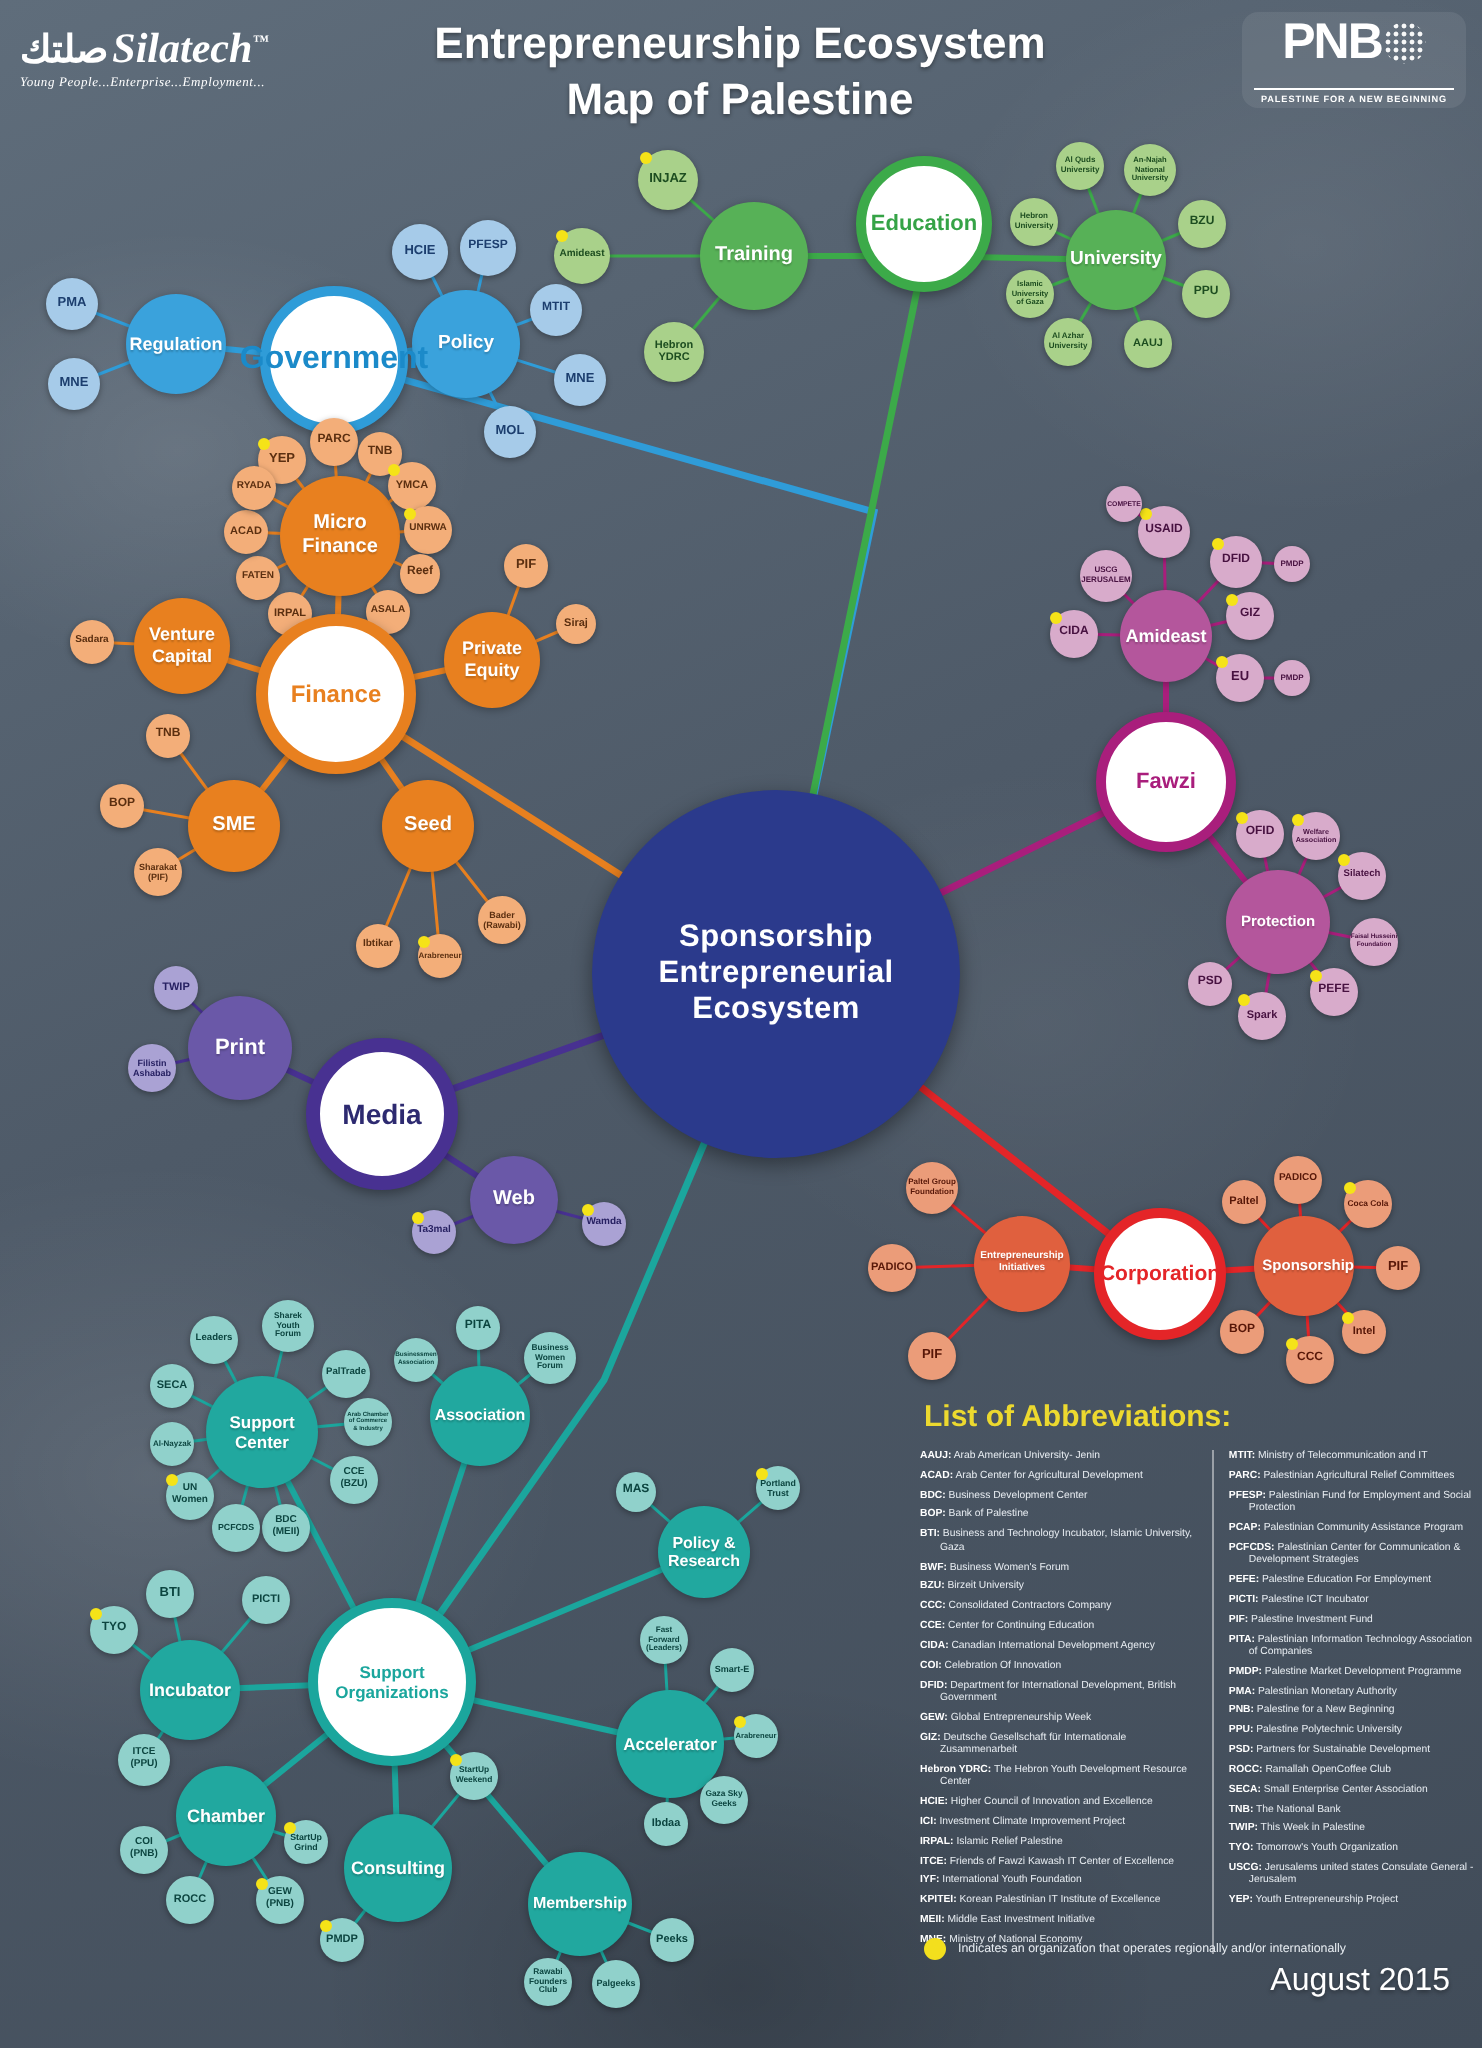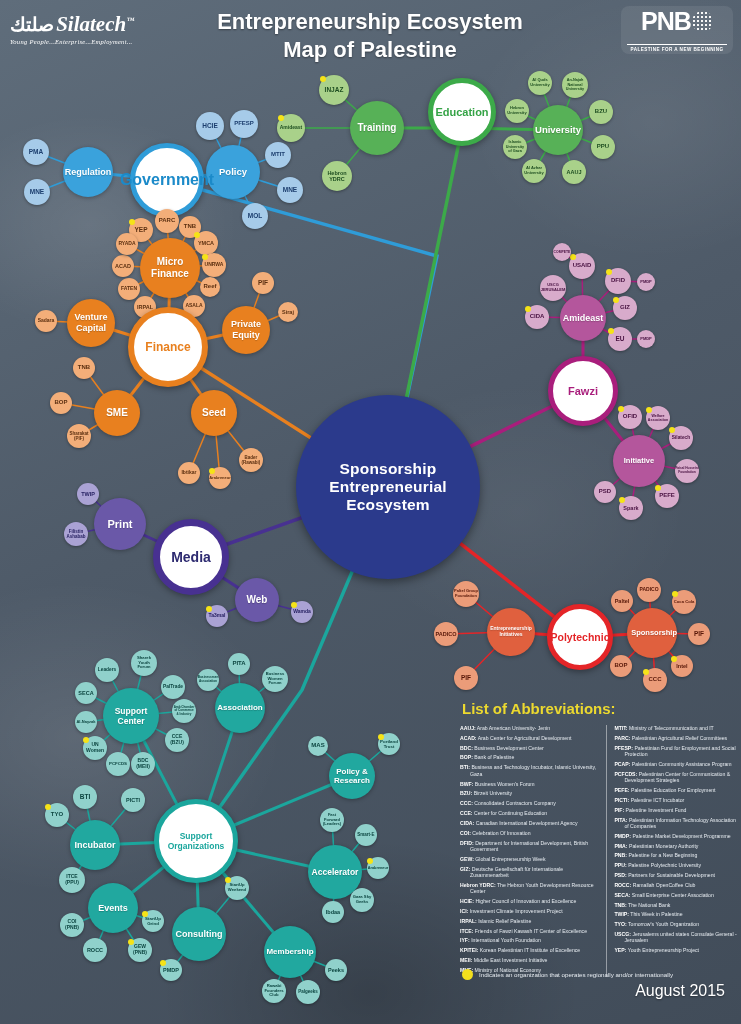--- a/index.html
+++ b/index.html
@@ -275,21 +275,21 @@
       <div class="node leaf" style="left: 582px; top: 266px; width: 26px; height: 26px; font-size: 6px; background: rgb(216, 171, 203); color: rgb(71, 17, 64);"><span>USAID</span><i class="ydot"></i></div>
       <div class="node leaf" style="left: 562px; top: 252px; width: 18px; height: 18px; font-size: 3.4px; background: rgb(216, 171, 203); color: rgb(71, 17, 64);"><span>COMPETE</span></div>
       <div class="node leaf" style="left: 553px; top: 288px; width: 26px; height: 26px; font-size: 4px; background: rgb(216, 171, 203); color: rgb(71, 17, 64);"><span>USCG
 JERUSALEM</span></div>
       <div class="node leaf" style="left: 537px; top: 317px; width: 24px; height: 24px; font-size: 6px; background: rgb(216, 171, 203); color: rgb(71, 17, 64);"><span>CIDA</span><i class="ydot"></i></div>
       <div class="node leaf" style="left: 618px; top: 281px; width: 26px; height: 26px; font-size: 6px; background: rgb(216, 171, 203); color: rgb(71, 17, 64);"><span>DFID</span><i class="ydot"></i></div>
       <div class="node leaf" style="left: 646px; top: 282px; width: 18px; height: 18px; font-size: 4px; background: rgb(216, 171, 203); color: rgb(71, 17, 64);"><span>PMDP</span></div>
       <div class="node leaf" style="left: 625px; top: 308px; width: 24px; height: 24px; font-size: 6px; background: rgb(216, 171, 203); color: rgb(71, 17, 64);"><span>GIZ</span><i class="ydot"></i></div>
       <div class="node leaf" style="left: 620px; top: 339px; width: 24px; height: 24px; font-size: 6.5px; background: rgb(216, 171, 203); color: rgb(71, 17, 64);"><span>EU</span><i class="ydot"></i></div>
       <div class="node leaf" style="left: 646px; top: 339px; width: 18px; height: 18px; font-size: 4px; background: rgb(216, 171, 203); color: rgb(71, 17, 64);"><span>PMDP</span></div>
-      <div class="node subhub" style="left: 639px; top: 461px; width: 52px; height: 52px; font-size: 7.5px; background: rgb(180, 86, 156);"><span>Initiative</span></div>
+      <div class="node subhub" style="left: 639px; top: 461px; width: 52px; height: 52px; font-size: 7.5px; background: rgb(180, 86, 156);"><span>Protection</span></div>
       <div class="node leaf" style="left: 630px; top: 417px; width: 24px; height: 24px; font-size: 6px; background: rgb(216, 171, 203); color: rgb(71, 17, 64);"><span>OFID</span><i class="ydot"></i></div>
       <div class="node leaf" style="left: 658px; top: 418px; width: 24px; height: 24px; font-size: 3.6px; background: rgb(216, 171, 203); color: rgb(71, 17, 64);"><span>Welfare
 Association</span><i class="ydot"></i></div>
       <div class="node leaf" style="left: 681px; top: 438px; width: 24px; height: 24px; font-size: 4.8px; background: rgb(216, 171, 203); color: rgb(71, 17, 64);"><span>Silatech</span><i class="ydot"></i></div>
       <div class="node leaf" style="left: 687px; top: 471px; width: 24px; height: 24px; font-size: 3.2px; background: rgb(216, 171, 203); color: rgb(71, 17, 64);"><span>Faisal Husseini
 Foundation</span></div>
       <div class="node leaf" style="left: 667px; top: 496px; width: 24px; height: 24px; font-size: 6px; background: rgb(216, 171, 203); color: rgb(71, 17, 64);"><span>PEFE</span><i class="ydot"></i></div>
       <div class="node leaf" style="left: 631px; top: 508px; width: 24px; height: 24px; font-size: 5.5px; background: rgb(216, 171, 203); color: rgb(71, 17, 64);"><span>Spark</span><i class="ydot"></i></div>
       <div class="node leaf" style="left: 605px; top: 492px; width: 22px; height: 22px; font-size: 6px; background: rgb(216, 171, 203); color: rgb(71, 17, 64);"><span>PSD</span></div>
       <div class="node hub" style="left: 583px; top: 391px; width: 70px; height: 70px; font-size: 11px; border-color: rgb(169, 30, 124); border-width: 5px; color: rgb(169, 30, 124);"><span>Fawzi</span></div>
@@ -308,21 +308,21 @@
       <div class="node leaf" style="left: 446px; top: 634px; width: 24px; height: 24px; font-size: 5.5px; background: rgb(235, 156, 121); color: rgb(87, 23, 8);"><span>PADICO</span></div>
       <div class="node leaf" style="left: 466px; top: 678px; width: 24px; height: 24px; font-size: 6.5px; background: rgb(235, 156, 121); color: rgb(87, 23, 8);"><span>PIF</span></div>
       <div class="node subhub" style="left: 652px; top: 633px; width: 50px; height: 50px; font-size: 7.5px; background: rgb(224, 96, 62); justify-content: flex-end;"><span>Sponsorship</span></div>
       <div class="node leaf" style="left: 622px; top: 601px; width: 22px; height: 22px; font-size: 5.5px; background: rgb(235, 156, 121); color: rgb(87, 23, 8);"><span>Paltel</span></div>
       <div class="node leaf" style="left: 649px; top: 590px; width: 24px; height: 24px; font-size: 5px; background: rgb(235, 156, 121); color: rgb(87, 23, 8);"><span>PADICO</span></div>
       <div class="node leaf" style="left: 684px; top: 602px; width: 24px; height: 24px; font-size: 4.2px; background: rgb(235, 156, 121); color: rgb(87, 23, 8);"><span>Coca Cola</span><i class="ydot"></i></div>
       <div class="node leaf" style="left: 699px; top: 634px; width: 22px; height: 22px; font-size: 6.5px; background: rgb(235, 156, 121); color: rgb(87, 23, 8);"><span>PIF</span></div>
       <div class="node leaf" style="left: 682px; top: 666px; width: 22px; height: 22px; font-size: 5.5px; background: rgb(235, 156, 121); color: rgb(87, 23, 8);"><span>Intel</span><i class="ydot"></i></div>
       <div class="node leaf" style="left: 655px; top: 680px; width: 24px; height: 24px; font-size: 6px; background: rgb(235, 156, 121); color: rgb(87, 23, 8);"><span>CCC</span><i class="ydot"></i></div>
       <div class="node leaf" style="left: 621px; top: 666px; width: 22px; height: 22px; font-size: 6px; background: rgb(235, 156, 121); color: rgb(87, 23, 8);"><span>BOP</span></div>
-      <div class="node hub" style="left: 580px; top: 637px; width: 66px; height: 66px; font-size: 10.5px; border-color: rgb(228, 37, 40); border-width: 5px; color: rgb(228, 37, 40);"><span>Polytechnic</span></div>
+      <div class="node hub" style="left: 580px; top: 637px; width: 66px; height: 66px; font-size: 10.5px; border-color: rgb(228, 37, 40); border-width: 5px; color: rgb(228, 37, 40);"><span>Corporation</span></div>
       <div class="node subhub" style="left: 131px; top: 716px; width: 56px; height: 56px; font-size: 8.5px; background: rgb(33, 168, 159);"><span>Support
 Center</span></div>
       <div class="node leaf" style="left: 107px; top: 670px; width: 24px; height: 24px; font-size: 4.8px; background: rgb(144, 209, 203); color: rgb(12, 69, 64);"><span>Leaders</span></div>
       <div class="node leaf" style="left: 144px; top: 663px; width: 26px; height: 26px; font-size: 4.2px; background: rgb(144, 209, 203); color: rgb(12, 69, 64);"><span>Sharek
 Youth
 Forum</span></div>
       <div class="node leaf" style="left: 173px; top: 687px; width: 24px; height: 24px; font-size: 4.8px; background: rgb(144, 209, 203); color: rgb(12, 69, 64);"><span>PalTrade</span></div>
       <div class="node leaf" style="left: 184px; top: 711px; width: 24px; height: 24px; font-size: 3px; background: rgb(144, 209, 203); color: rgb(12, 69, 64);"><span>Arab Chamber
 of Commerce
 &amp; Industry</span></div>
@@ -359,21 +359,21 @@
       <div class="node subhub" style="left: 290px; top: 952px; width: 52px; height: 52px; font-size: 8px; background: rgb(33, 168, 159);"><span>Membership</span></div>
       <div class="node leaf" style="left: 336px; top: 970px; width: 22px; height: 22px; font-size: 5.5px; background: rgb(144, 209, 203); color: rgb(12, 69, 64);"><span>Peeks</span></div>
       <div class="node leaf" style="left: 308px; top: 992px; width: 24px; height: 24px; font-size: 4.5px; background: rgb(144, 209, 203); color: rgb(12, 69, 64);"><span>Palgeeks</span></div>
       <div class="node leaf" style="left: 274px; top: 991px; width: 24px; height: 24px; font-size: 4.2px; background: rgb(144, 209, 203); color: rgb(12, 69, 64);"><span>Rawabi
 Founders
 Club</span></div>
       <div class="node subhub" style="left: 199px; top: 934px; width: 54px; height: 54px; font-size: 9px; background: rgb(33, 168, 159);"><span>Consulting</span></div>
       <div class="node leaf" style="left: 171px; top: 970px; width: 22px; height: 22px; font-size: 5.5px; background: rgb(144, 209, 203); color: rgb(12, 69, 64);"><span>PMDP</span><i class="ydot"></i></div>
       <div class="node leaf" style="left: 237px; top: 888px; width: 24px; height: 24px; font-size: 4.2px; background: rgb(144, 209, 203); color: rgb(12, 69, 64);"><span>StartUp
 Weekend</span><i class="ydot"></i></div>
-      <div class="node subhub" style="left: 113px; top: 908px; width: 50px; height: 50px; font-size: 9px; background: rgb(33, 168, 159);"><span>Events</span></div>
+      <div class="node subhub" style="left: 113px; top: 908px; width: 50px; height: 50px; font-size: 9px; background: rgb(33, 168, 159);"><span>Chamber</span></div>
       <div class="node leaf" style="left: 72px; top: 925px; width: 24px; height: 24px; font-size: 5px; background: rgb(144, 209, 203); color: rgb(12, 69, 64);"><span>COI
 (PNB)</span></div>
       <div class="node leaf" style="left: 95px; top: 950px; width: 24px; height: 24px; font-size: 5.5px; background: rgb(144, 209, 203); color: rgb(12, 69, 64);"><span>ROCC</span></div>
       <div class="node leaf" style="left: 140px; top: 950px; width: 24px; height: 24px; font-size: 5px; background: rgb(144, 209, 203); color: rgb(12, 69, 64);"><span>GEW
 (PNB)</span><i class="ydot"></i></div>
       <div class="node leaf" style="left: 153px; top: 921px; width: 22px; height: 22px; font-size: 4.4px; background: rgb(144, 209, 203); color: rgb(12, 69, 64);"><span>StartUp
 Grind</span><i class="ydot"></i></div>
       <div class="node subhub" style="left: 95px; top: 845px; width: 50px; height: 50px; font-size: 9px; background: rgb(33, 168, 159);"><span>Incubator</span></div>
       <div class="node leaf" style="left: 85px; top: 797px; width: 24px; height: 24px; font-size: 6.5px; background: rgb(144, 209, 203); color: rgb(12, 69, 64);"><span>BTI</span></div>
       <div class="node leaf" style="left: 133px; top: 800px; width: 24px; height: 24px; font-size: 5.5px; background: rgb(144, 209, 203); color: rgb(12, 69, 64);"><span>PICTI</span></div>

